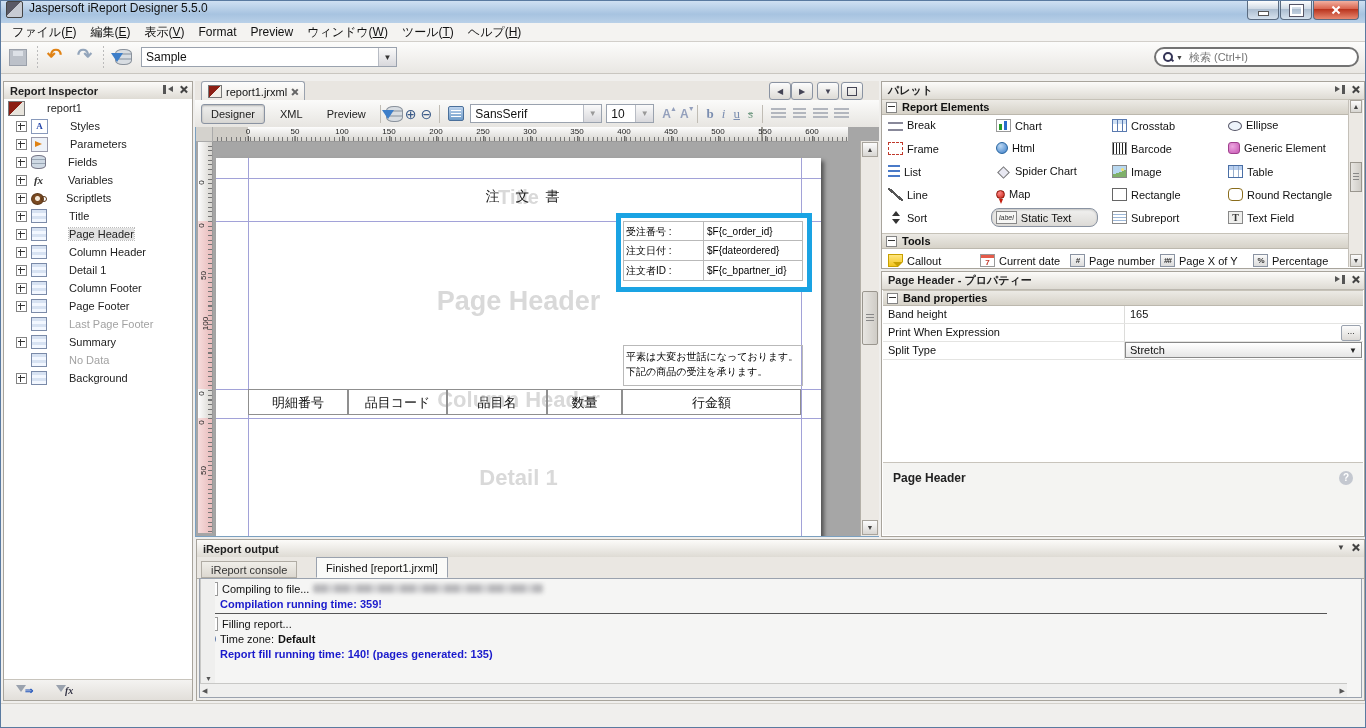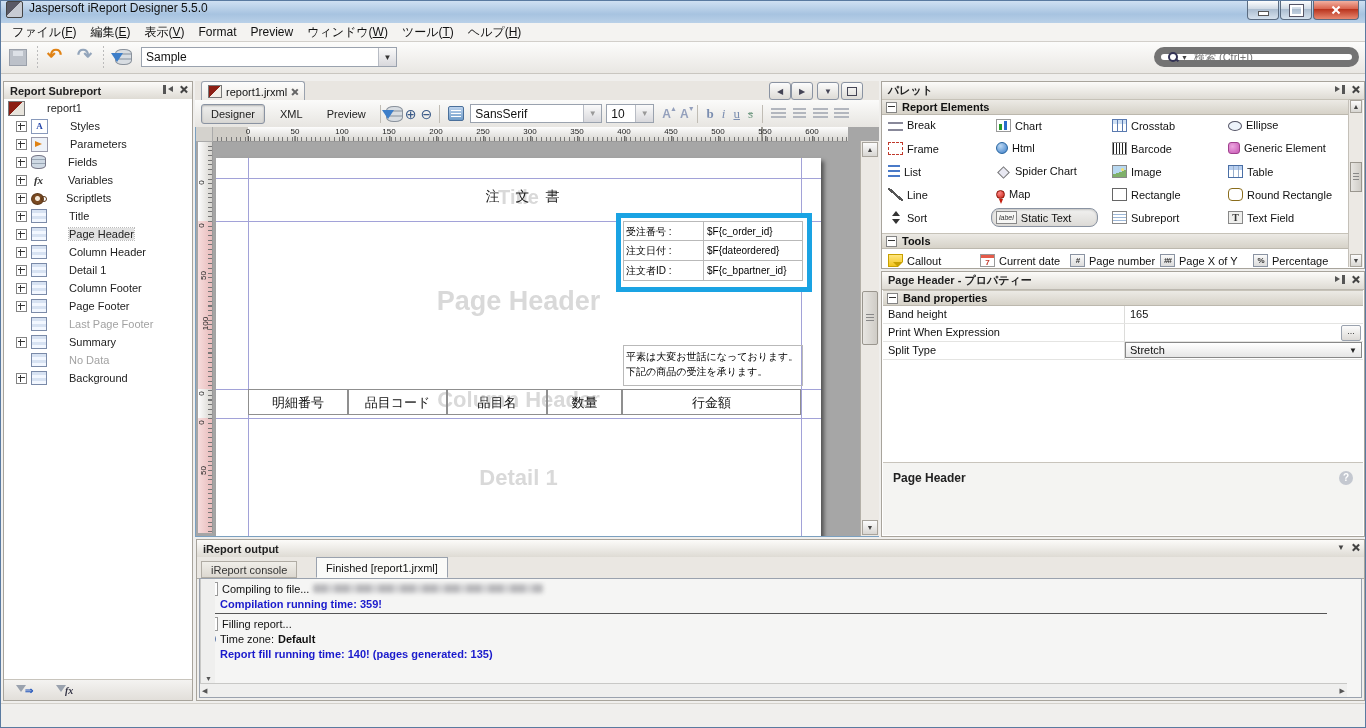--- a/index.html
+++ b/index.html
@@ -30,21 +30,21 @@
   .tb-save::after{content:"";position:absolute;left:3px;top:1px;right:3px;height:5px;background:#dde1e7;}
   .tb-save::before{content:"";position:absolute;left:-4px;top:3px;width:16px;height:14px;background:#cdd2d9;border:1px solid #9aa0aa;z-index:-1;}
   .glyph-undo{position:absolute;left:46px;top:2px;font-size:18px;font-weight:bold;color:#e08214;}
   .glyph-redo{position:absolute;left:76px;top:2px;font-size:18px;font-weight:bold;color:#93a5bb;}
   .tb-db{position:absolute;width:15px;height:14px;background:linear-gradient(#d8dde2 0 3px,#aeb6bf 3px 5px,#d8dde2 5px 8px,#aeb6bf 8px 10px,#d8dde2 10px);border:1px solid #8a929c;border-radius:45%/28%;}
   .tb-db::after{content:"";position:absolute;left:-5px;top:3px;border-left:6px solid transparent;border-right:6px solid transparent;border-top:9px solid #3d7ec9;}
   .combo{border:1px solid #9aa2ae;background:#fff;display:flex;align-items:center;box-sizing:border-box;}
   .combo .cval{flex:1;font-size:12px;padding-left:4px;color:#111;white-space:nowrap;overflow:hidden;}
   .combo .carr{width:17px;align-self:stretch;background:linear-gradient(#fafafa,#d8d8dc);border-left:1px solid #b8bcc4;display:flex;align-items:center;justify-content:center;font-size:8px;color:#333;}
   .combo .carr.dim{color:#999;}
-  #searchbox{position:absolute;right:6px;top:46px;width:205px;height:20px;background:#fff;border:7px solid #737373;border-radius:10px;display:flex;align-items:center;padding:0 6px;box-sizing:border-box;}
+  #searchbox{position:absolute;right:6px;top:46px;width:205px;height:20px;background:#fff;border:2px solid #737373;border-radius:10px;display:flex;align-items:center;padding:0 6px;box-sizing:border-box;}
   .mag{position:relative;width:13px;height:13px;flex:none;}
   .mag::before{content:"";position:absolute;left:1px;top:1px;width:6px;height:6px;border:2px solid #335;border-radius:50%;}
   .mag::after{content:"";position:absolute;left:8px;top:8px;width:4px;height:2px;background:#335;transform:rotate(45deg);}
   #searchbox input{border:none;outline:none;flex:1;font-size:11px;color:#333;font-family:"Liberation Sans",sans-serif;background:transparent;min-width:0;}
   .tiny-arrow{font-size:7px;color:#444;margin:0 4px 0 1px;}
 
   
   .panel{position:absolute;background:#fff;border:1px solid #a8a49c;box-sizing:border-box;}
   .phead{height:17px;background:linear-gradient(#fcfbf9,#dedbd4);border-bottom:1px solid #bcb8b0;display:flex;align-items:center;font-size:11px;font-weight:bold;color:#222;padding-left:6px;position:relative;}
   .phead .hicons{position:absolute;right:4px;top:3px;display:flex;gap:6px;align-items:center;}
@@ -271,21 +271,21 @@
     </div>
   </div>
   <div id="searchbox">
     <span class="mag"></span>
     <span class="tiny-arrow">▼</span>
     <input placeholder="検索 (Ctrl+I)" style="">
   </div>
 
   <div id="inspector" class="panel">
     <div class="phead">
-      <span>Report Subreport</span>
+      <span>Report Inspector</span>
       <span class="hicons">
         <span class="dock left"></span>
         <span class="xicon"></span>
       </span>
     </div>
     <div id="tree">
         <div class="tree-row root">
           <span class="ti ti-report"></span>
           <span class="tree-label">report1</span>
         </div>

